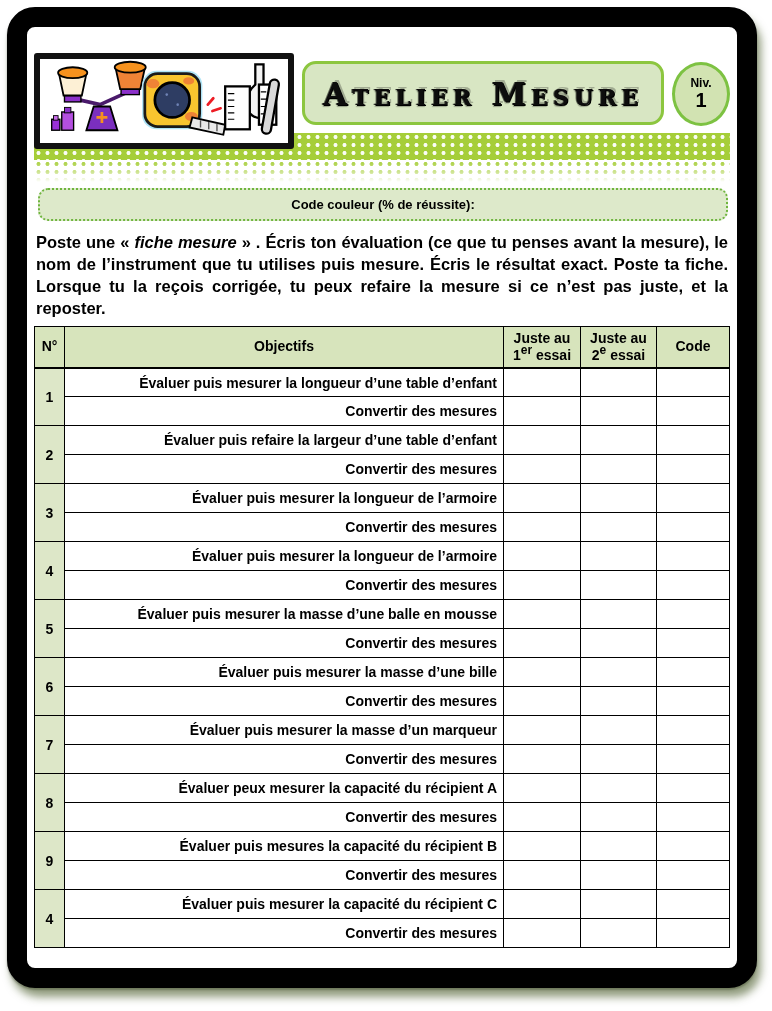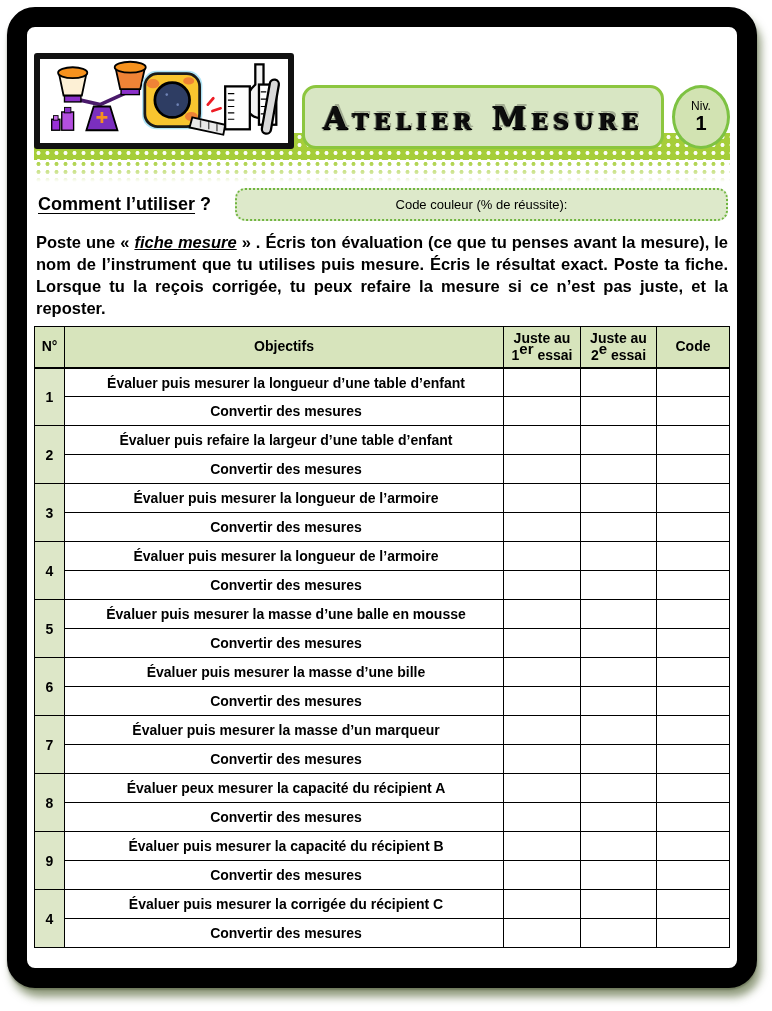--- a/index.html
+++ b/index.html
@@ -16,21 +16,21 @@
     width: 750px; height: 981px;
     background: #fff;
     border: 20px solid #000;
     border-radius: 28px;
     box-shadow: 4px 9px 8px rgba(55,75,20,0.55), 0 2px 2px rgba(0,0,0,0.3);
     padding: 6px 7px 0 7px;
     overflow: hidden;
   }
   
   .header-row {
-    display: flex; align-items: flex-end; gap: 8px;
+    display: flex; align-items: center; gap: 8px;
     position: relative; z-index: 2;
   }
   .clipart-box {
     margin-top: 20px;
     width: 260px; height: 96px; flex: 0 0 260px;
     background: #fff; border: 6px solid #111; border-radius: 3px;
     display: flex; align-items: center; justify-content: center;
     overflow: hidden;
   }
   .clipart-box svg { width: 100%; height: 100%; }
@@ -55,21 +55,21 @@
   }
   .level-badge {
     margin-top: 6px;
     flex: 0 0 58px; width: 58px; height: 64px;
     background: #d2e3b2;
     border: 3px solid #7dc242;
     border-radius: 50%;
     display: flex; flex-direction: column; align-items: center; justify-content: center;
     line-height: 1.05;
   }
-  .level-label { font-size: 12px; font-weight: normal; }
+  .level-label { font-size: 12px; font-weight: bold; }
   .level-value { font-size: 20px; font-weight: bold; }
   
   .band { position: relative; z-index: 1; margin-top: -16px; }
   .band-solid {
     height: 27px;
     background-color: #a6ce39;
     background-image: radial-gradient(circle, rgba(255,255,255,0.95) 1.7px, rgba(255,255,255,0) 2.3px);
     background-size: 9px 8px;
   }
   .band-fade {
@@ -88,35 +88,35 @@
     font-size: 18px; font-weight: bold; white-space: nowrap;
   }
   .usage-heading .underlined { text-decoration: underline; text-underline-offset: 3px; }
   .legend-box {
     flex: 1 1 auto;
     background: #dde9ca;
     border: 2px dotted #6fb53f;
     border-radius: 10px;
     padding: 7px 10px;
     display: flex; align-items: center; justify-content: center; gap: 4px;
-    font-size: 13px; font-weight: normal; white-space: nowrap;
+    font-size: 13px; font-weight: bold; white-space: nowrap;
   }
   .legend-item { display: inline-flex; align-items: center; gap: 2px; margin-left: 8px; }
   .legend-dot {
     width: 12px; height: 12px; border-radius: 50%;
     display: inline-block; flex: 0 0 12px;
   }
   
   .instructions {
     margin: 10px 2px 0 2px;
     font-size: 16.5px; font-weight: bold;
     line-height: 1.34;
     text-align: justify;
   }
-  .instructions .italic { font-style: italic; text-decoration: underline; }
+  .instructions .italic { font-style: italic; }
   
   table.objectives {
     width: 100%;
     border-collapse: collapse;
     table-layout: fixed;
     margin-top: 7px;
   }
   .objectives col.c-num   { width: 30px; }
   .objectives col.c-try   { width: 77px; }
   .objectives col.c-try2  { width: 76px; }
@@ -134,24 +134,24 @@
     border-bottom-width: 2px;
   }
   .objectives td.num-cell {
     background: #dde7c8;
     text-align: center; font-weight: bold; font-size: 14px;
   }
   .objectives td.obj-cell {
     font-size: 14px; font-weight: bold;
     height: 29px;
     padding-left: 10px;
-    text-align: center;
+    text-align: right;
   }
   .objectives td.mark-cell { height: 29px; }
-  sup.ord { font-size: 15px; vertical-align: super; line-height: 0; }
+  sup.ord { font-size: 12px; vertical-align: super; line-height: 0; }
 </style>
 </head>
 <body>
 
 <div class="frame">
 
   <div class="header-row">
     <div class="clipart-box">
       <svg viewBox="0 0 250 92" aria-hidden="true">
 
@@ -206,21 +206,20 @@
       <span class="level-value">1</span>
     </div>
   </div>
 
   <div class="band">
     <div class="band-solid"></div>
     <div class="band-fade"></div>
   </div>
 
   <div class="usage-row">
-    <div class="usage-heading"><span class="underlined">Comment l’utiliser</span><span> ?</span></div>
     <div class="legend-box">
       <span>Code couleur (% de réussite):</span>
     </div>
   </div>
 
   <p class="instructions"><span>Poste  une « </span><span class="italic">fiche mesure</span><span> » . Écris ton évaluation (ce que tu penses avant la mesure), le nom de l’instrument que tu utilises puis mesure. Écris le résultat exact. Poste ta fiche. Lorsque tu la reçois corrigée, tu peux refaire la mesure si ce n’est pas juste, et la reposter.</span></p>
 
   <table class="objectives">
     <colgroup>
       <col class="c-num">
@@ -346,35 +345,35 @@
   </tr>
   <tr>
     <td class="obj-cell">Convertir des mesures</td>
     <td class="mark-cell"></td>
     <td class="mark-cell"></td>
     <td class="mark-cell"></td>
   </tr>
 
   <tr>
     <td class="num-cell" rowspan="2">9</td>
-    <td class="obj-cell">Évaluer puis mesurer la capacité du récipient B</td>
+    <td class="obj-cell">Évaluer puis mesures la capacité du récipient B</td>
     <td class="mark-cell"></td>
     <td class="mark-cell"></td>
     <td class="mark-cell"></td>
   </tr>
   <tr>
     <td class="obj-cell">Convertir des mesures</td>
     <td class="mark-cell"></td>
     <td class="mark-cell"></td>
     <td class="mark-cell"></td>
   </tr>
 
   <tr>
     <td class="num-cell" rowspan="2">4</td>
-    <td class="obj-cell">Évaluer puis mesurer la corrigée du récipient C</td>
+    <td class="obj-cell">Évaluer puis mesurer la capacité du récipient C</td>
     <td class="mark-cell"></td>
     <td class="mark-cell"></td>
     <td class="mark-cell"></td>
   </tr>
   <tr>
     <td class="obj-cell">Convertir des mesures</td>
     <td class="mark-cell"></td>
     <td class="mark-cell"></td>
     <td class="mark-cell"></td>
   </tr>

